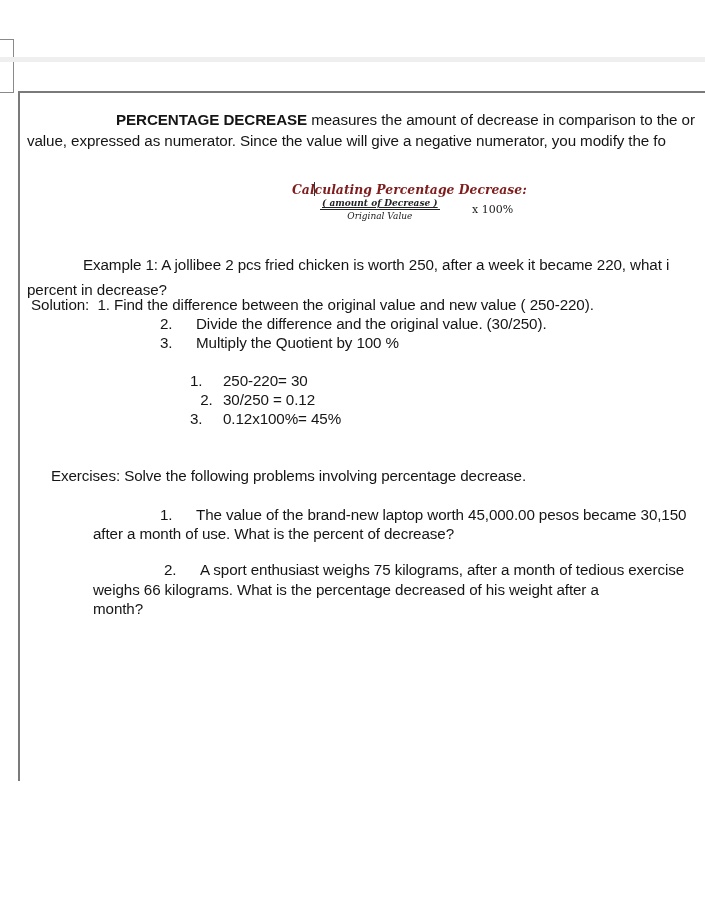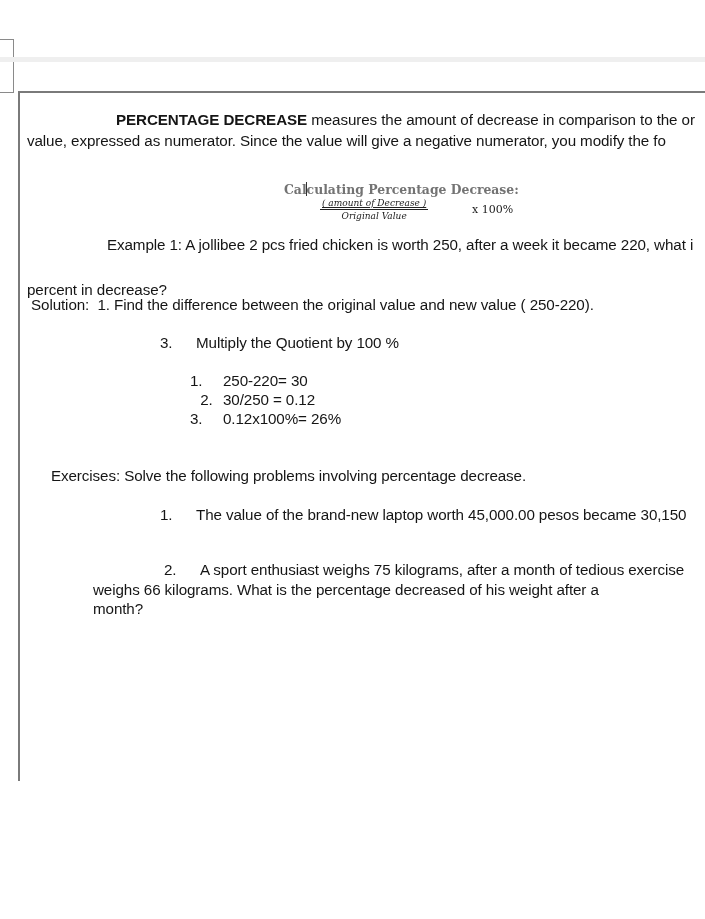--- a/index.html
+++ b/index.html
@@ -40,40 +40,40 @@
       position: absolute;
       font-size: 15.2px;
       line-height: 19px;
       white-space: nowrap;
       letter-spacing: -0.1px;
       color: #151515;
     }
     .bold { font-weight: bold; }
 
     .formula-title {
-      position: absolute; left: 264px; top: 89px;
+      position: absolute; left: 272px; top: 89px;
       font-family: "DejaVu Serif", serif;
       font-weight: bold; font-size: 12.4px;
-      white-space: nowrap; color: #737373;
+      white-space: nowrap; color: #7f1d1d; font-style: italic;
     }
     .cursor {
       display: inline-block; width: 1px; height: 14px;
       background: #333; vertical-align: -2px; margin: 0 -0.5px;
     }
     .fraction {
       position: absolute; left: 300px; top: 105px;
       display: flex; flex-direction: column; align-items: center;
       font-family: "DejaVu Serif", serif; font-style: italic;
       font-size: 9px; color: #222;
     }
     .fraction .num {
       border-bottom: 1px solid #222; padding: 0 2px 1px 2px;
       white-space: nowrap;
     }
-    .fraction .num span { text-decoration: underline; }
+    .fraction .num span { text-decoration: underline; font-weight: bold; }
     .fraction .den { padding-top: 1px; white-space: nowrap; }
     .times {
       position: absolute; left: 412px; top: 110px;
       font-family: "DejaVu Serif", serif; font-size: 11px; color: #222;
       white-space: nowrap;
       margin-left: 40px;
     }
     .num-label { display: inline-block; width: 36px; }
   </style>
 </head>
@@ -92,45 +92,49 @@
 
     <div class="formula-title">
       <span>Cal</span><span class="cursor"></span><span>culating Percentage Decrease:</span>
     </div>
     <div class="fraction">
       <div class="num"><span>( amount of Decrease )</span></div>
       <div class="den">Original Value</div>
     </div>
     <div class="times">x 100%</div>
 
-    <div class="txt" style="left:63px; top:142px;margin-left:24px;">Example 1: A jollibee 2 pcs fried chicken is worth 250, after a week  it became 220, what i</div>
+    <div class="txt" style="left:63px; top:162px;">Example 1: A jollibee 2 pcs fried chicken is worth 250, after a week  it became 220, what i</div>
     <div class="txt" style="left:7px; top:166px;margin-top:21px;">percent in decrease?</div>
 
     <div class="txt" style="left:11px; top:202px;">
       <span>Solution:</span>&nbsp;&nbsp;<span>1.</span>&nbsp;<span>Find the difference between the original value and new value ( 250-220).</span>
+    </div>
+    <div class="txt" style="left:140px; top:221px;">
+      <span class="num-label">2.</span><span>Divide the difference and the original value. (30/250).</span>
     </div>
     <div class="txt" style="left:140px; top:240px;">
       <span class="num-label">3.</span><span>Multiply the Quotient by 100 %</span>
     </div>
 
     <div class="txt" style="left:170px; top:278px;">
       <span class="num-label" style="width:33px">1.</span><span>250-220= 30</span>
     </div>
     <div class="txt" style="left:170px; top:297px;text-align:center;">
       <span class="num-label" style="width:33px">2.</span><span>30/250 = 0.12</span>
     </div>
     <div class="txt" style="left:170px; top:316px;">
-      <span class="num-label" style="width:33px">3.</span><span>0.12x100%= 26%</span>
+      <span class="num-label" style="width:33px">3.</span><span>0.12x100%= 45%</span>
     </div>
 
     <div class="txt" style="left:31px; top:373px;">Exercises: Solve the following problems involving percentage decrease.</div>
 
     <div class="txt" style="left:140px; top:412px;">
       <span class="num-label">1.</span><span>The value of the brand-new laptop worth 45,000.00 pesos became 30,150</span>
     </div>
+    <div class="txt" style="left:73px; top:431px;">after a month of use. What is the percent of decrease?</div>
 
     <div class="txt" style="left:144px; top:467px;">
       <span class="num-label">2.</span><span>A sport enthusiast weighs 75 kilograms, after a month of tedious exercise</span>
     </div>
     <div class="txt" style="left:73px; top:487px;text-align:center;">weighs 66 kilograms. What is the percentage decreased of his weight after a</div>
     <div class="txt" style="left:73px; top:506px;text-align:right;">month?</div>
   </div>
 </div>
 
 </body></html>

